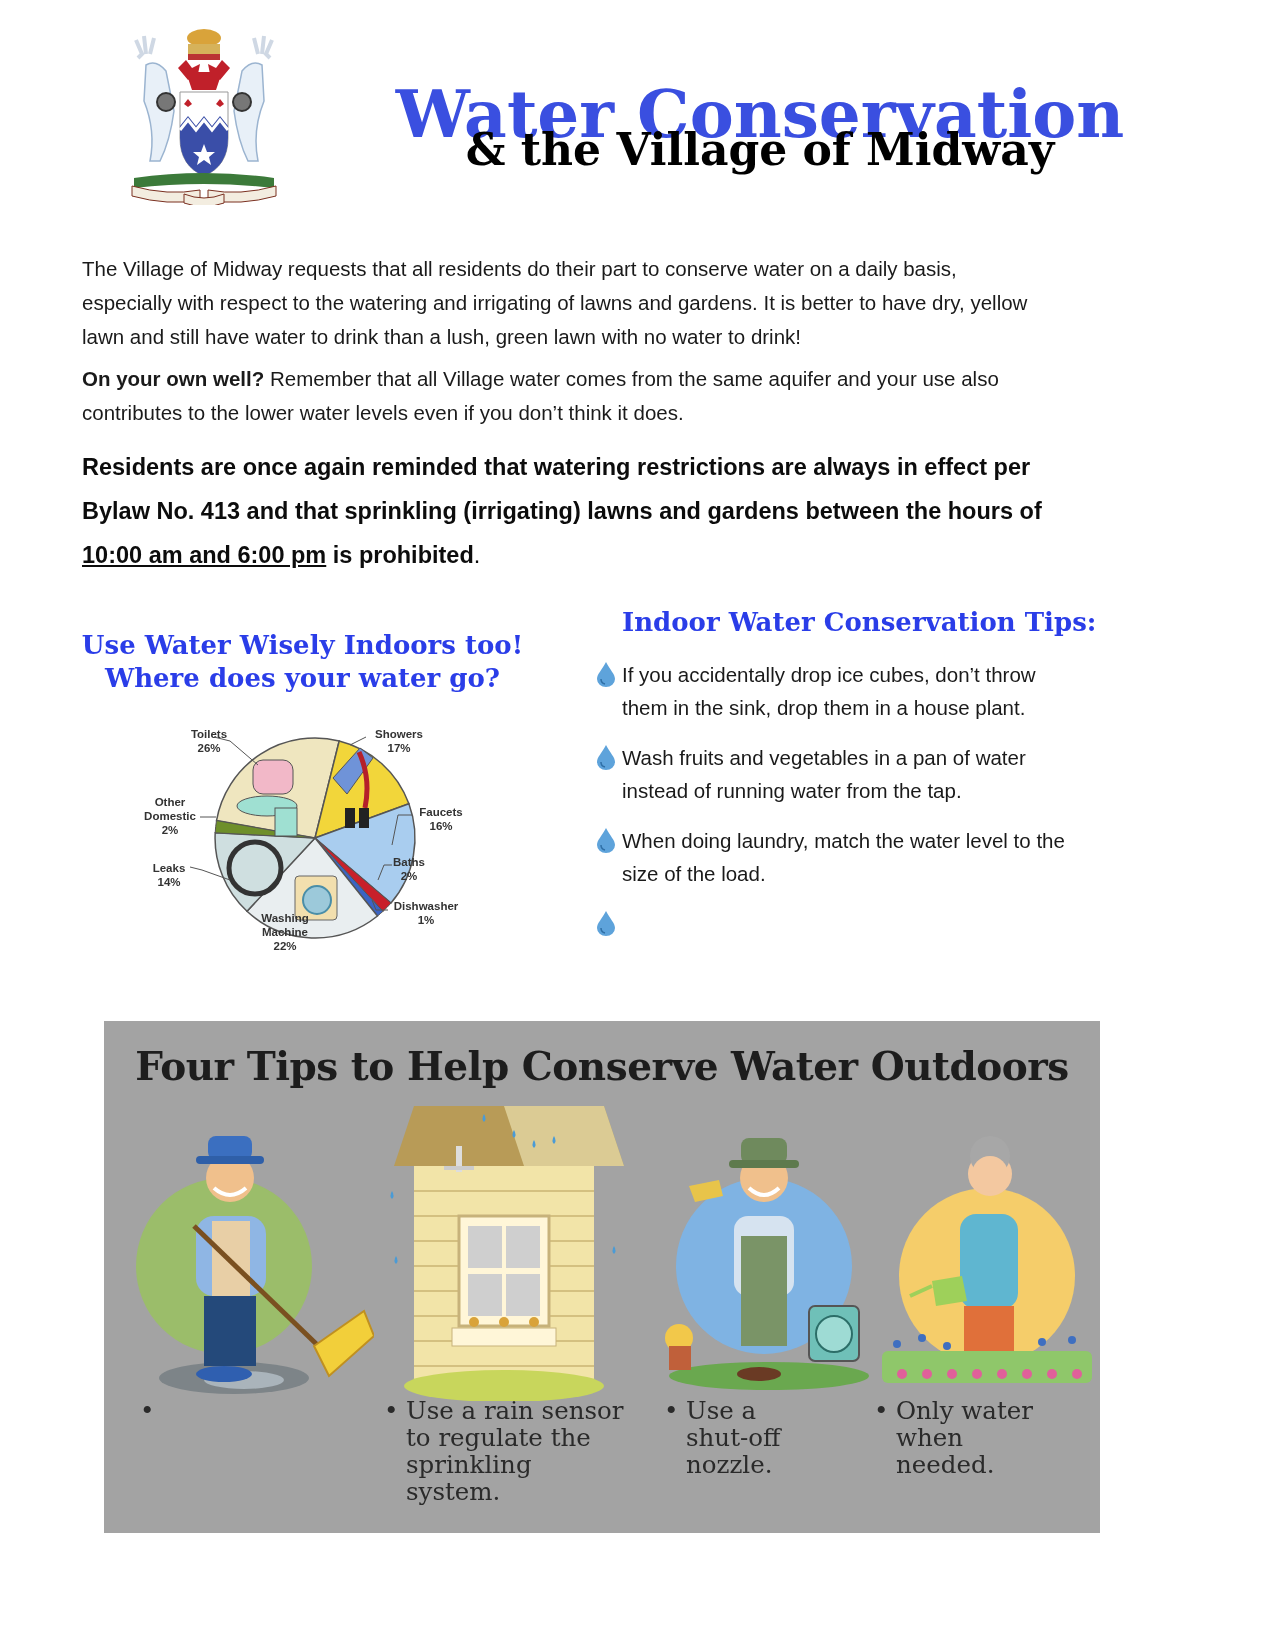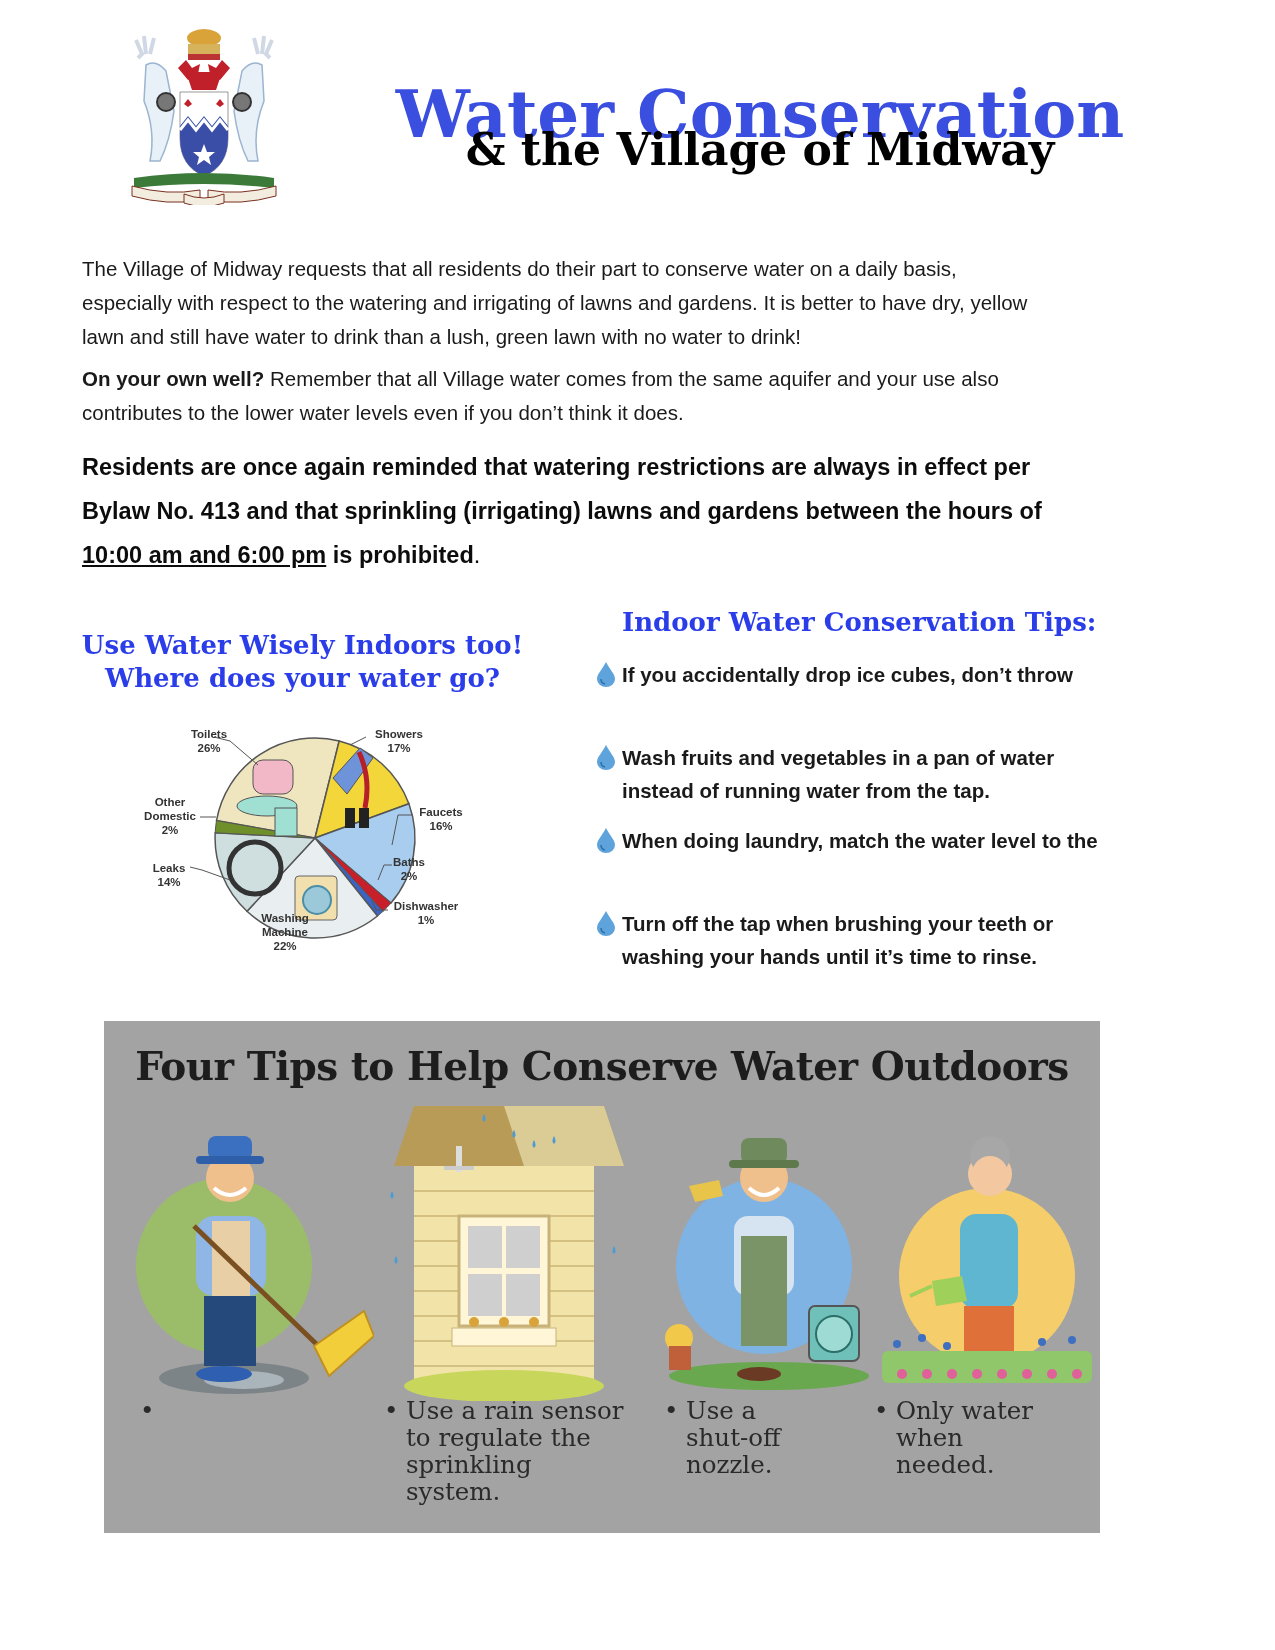--- a/index.html
+++ b/index.html
@@ -31,21 +31,21 @@
   #pie-head1 { left: 55px; top: 628px; width: 495px; font-size: 26px; line-height: 34px; }
   #pie-head2 { left: 55px; top: 661px; width: 495px; font-size: 26px; line-height: 34px; }
   #pie-wrap { left: 130px; top: 715px; width: 350px; height: 260px; }
   .pie-label { position: absolute; font-size: 11.5px; font-weight: bold; color: #333;
      text-align: center; line-height: 14px; }
 
   
   #tips-head { left: 622px; top: 605px; width: 520px; font-size: 26px; line-height: 34px; text-align: left; }
   .tip { position: absolute; left: 595px; width: 530px; display: flex; }
   .tip .drop { width: 22px; height: 26px; flex: 0 0 22px; margin-top: 3px; }
-  .tip .txt { font-size: 20.5px; line-height: 33px; color: #1a1a1a; padding-left: 5px; font-weight: bold; }
+  .tip .txt { font-size: 20.5px; line-height: 33px; color: #1a1a1a; padding-left: 5px; }
 
   
   #outdoor { left: 104px; top: 1021px; width: 996px; height: 512px; background: #a3a3a3; }
   #outdoor-title { position: absolute; left: 0; top: 22px; width: 996px; text-align: center;
      font-family: "DejaVu Serif", "Liberation Serif", serif; font-weight: bold; font-size: 39px;
      color: #1d1d1d; letter-spacing: -0.5px; }
   .ill { position: absolute; top: 85px; width: 240px; height: 295px; }
   .out-tip { position: absolute; top: 376px; font-family: "DejaVu Serif", "Liberation Serif", serif;
      font-size: 24.5px; line-height: 27px; color: #2a2a2a; display: flex; }
   .out-tip .bullet { width: 22px; flex: 0 0 22px; }
@@ -191,50 +191,48 @@
 
 <div id="tips-head" class="abs blue-head">Indoor Water Conservation Tips:</div>
 
 <div class="tip" style="top:658px;">
   <svg class="drop" viewBox="0 0 22 26">
       <path d="M11 1 C7 9 2 13 2 18 A9 8 0 0 0 20 18 C20 13 15 9 11 1 Z" fill="#5ea3db"></path>
       <path d="M6 18 A5 5 0 0 0 10 23" stroke="#2f6fa6" stroke-width="1.5" fill="none"></path>
     </svg>
   <div class="txt">
       <div>If you accidentally drop ice cubes, don’t throw</div>
+      <div>them in the sink, drop them in a house plant.</div>
     </div>
 </div>
 <div class="tip" style="top:741px;">
   <svg class="drop" viewBox="0 0 22 26">
       <path d="M11 1 C7 9 2 13 2 18 A9 8 0 0 0 20 18 C20 13 15 9 11 1 Z" fill="#5ea3db"></path>
       <path d="M6 18 A5 5 0 0 0 10 23" stroke="#2f6fa6" stroke-width="1.5" fill="none"></path>
     </svg>
   <div class="txt">
       <div>Wash fruits and vegetables in a pan of water</div>
       <div>instead of running water from the tap.</div>
     </div>
 </div>
 <div class="tip" style="top:824px;">
   <svg class="drop" viewBox="0 0 22 26">
       <path d="M11 1 C7 9 2 13 2 18 A9 8 0 0 0 20 18 C20 13 15 9 11 1 Z" fill="#5ea3db"></path>
       <path d="M6 18 A5 5 0 0 0 10 23" stroke="#2f6fa6" stroke-width="1.5" fill="none"></path>
     </svg>
   <div class="txt">
       <div>When doing laundry, match the water level to the</div>
+      <div>size of the load.</div>
     </div>
 </div>
 <div class="tip" style="top:907px;">
   <svg class="drop" viewBox="0 0 22 26">
       <path d="M11 1 C7 9 2 13 2 18 A9 8 0 0 0 20 18 C20 13 15 9 11 1 Z" fill="#5ea3db"></path>
       <path d="M6 18 A5 5 0 0 0 10 23" stroke="#2f6fa6" stroke-width="1.5" fill="none"></path>
     </svg>
-  <div class="txt">
-      <div>Turn off the tap when brushing your teeth or</div>
-      <div>washing your hands until it’s time to rinse.</div>
-    </div>
 </div>
 
 <div id="outdoor" class="abs">
   <div id="outdoor-title">Four Tips to Help Conserve Water Outdoors</div>
 
   <svg class="ill" style="left:30px;" viewBox="0 0 240 295">
     <circle cx="90" cy="160" r="88" fill="#9bbd6a"></circle>
     <ellipse cx="100" cy="272" rx="75" ry="16" fill="#7d8488"></ellipse>
     <ellipse cx="110" cy="274" rx="40" ry="9" fill="#aab4bb"></ellipse>
     <rect x="62" y="110" width="70" height="80" rx="18" fill="#8fb6e4"></rect>

